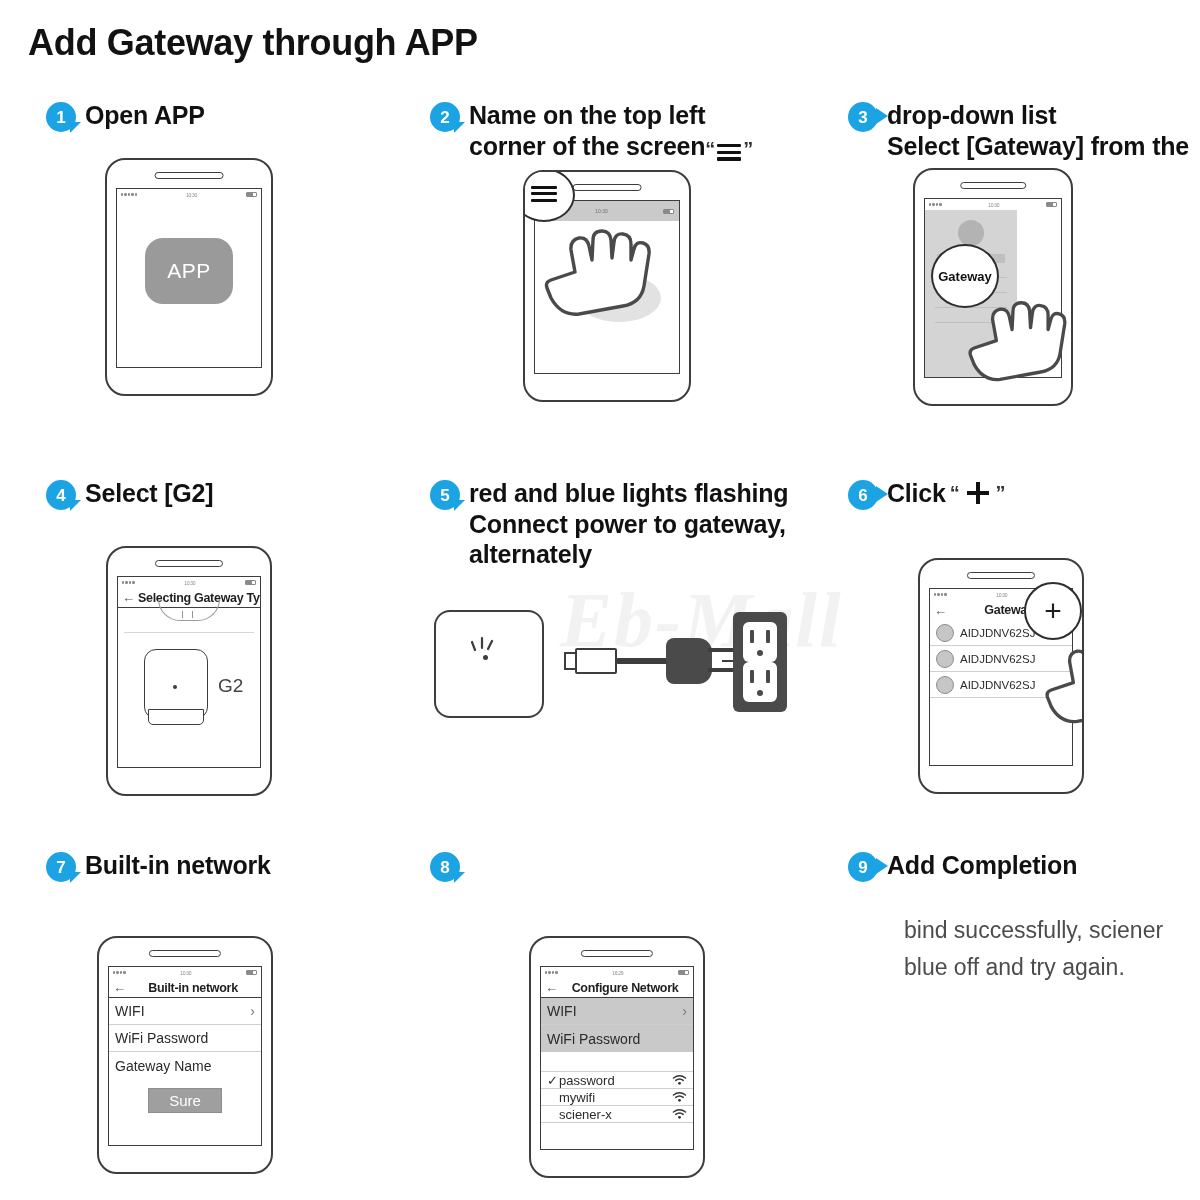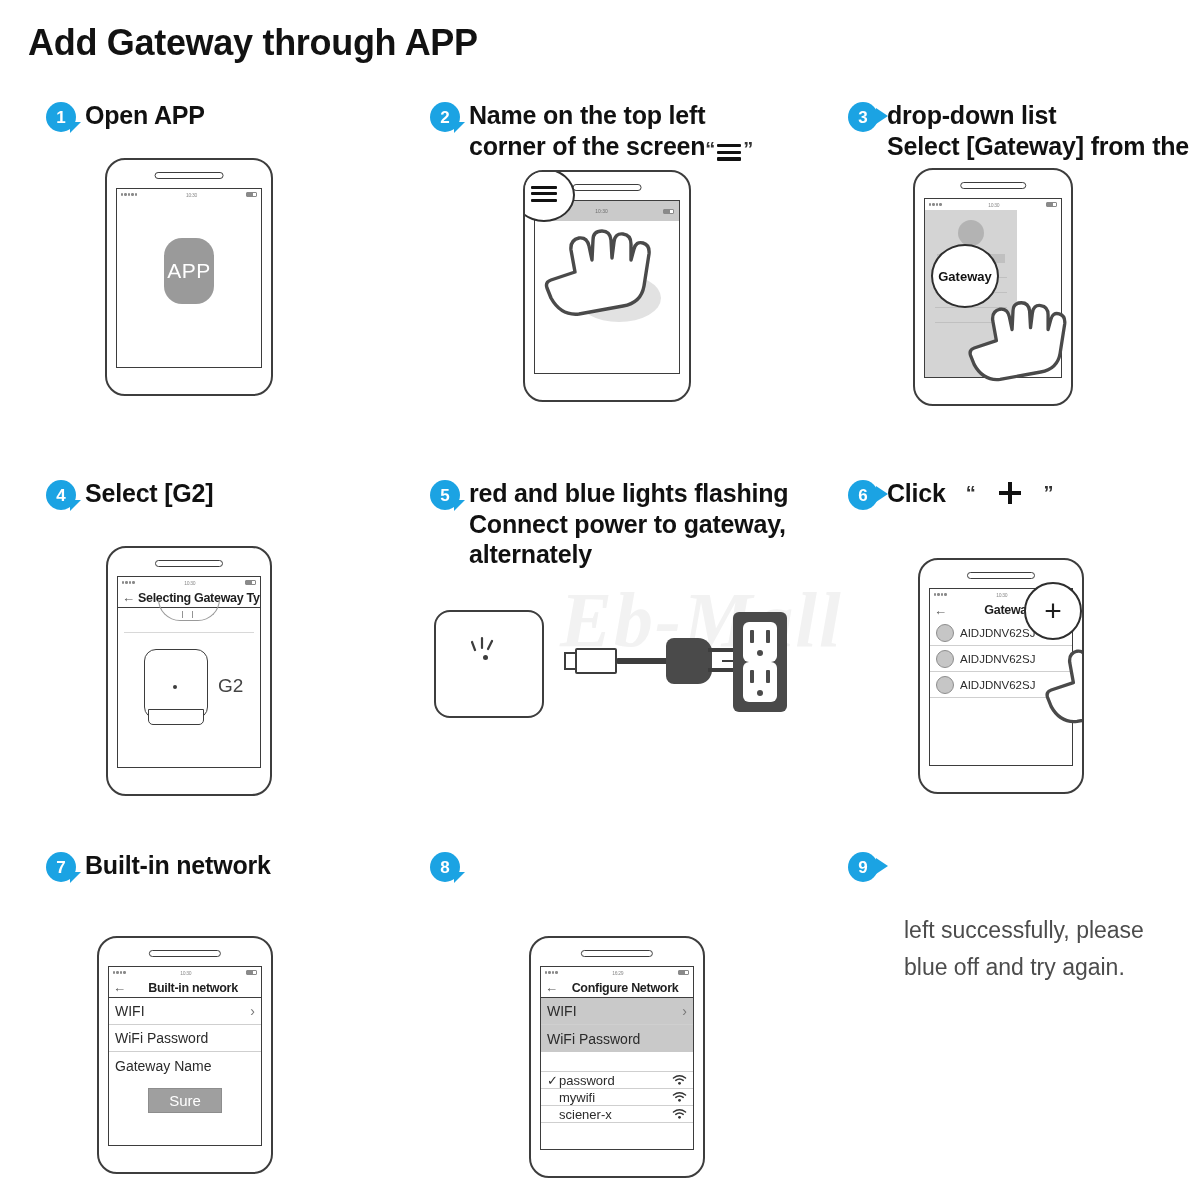--- a/index.html
+++ b/index.html
@@ -200,21 +200,21 @@
     font-size: 14px;
     color: #2b2b2b;
   }
   .chev { margin-left: auto; color: #777; font-size: 14px; }
 
   
   .app-icon {
     position: absolute;
     left: 50%; top: 46%;
     transform: translate(-50%, -50%);
-    width: 50px; height: 66px;
+    width: 88px; height: 66px;
     border-radius: 18px;
     background: #9a9a9a;
     display: flex; align-items: center; justify-content: center;
     color: #fff;
     font-size: 21px;
     font-weight: 400;
     letter-spacing: 0.5px;
   }
 
   
@@ -519,21 +519,21 @@
         <i class="s3"></i>
     </div>
   </div>
 
   <div class="step" style="left:848px; top:478px; width:340px;">
     <div class="step-head">
       <div class="badge tail-right">
         <div class="circle">6</div>
         <div class="tail"></div>
       </div>
-      <div class="step-title" style="display:flex;align-items:center;gap:20px;text-align:right;">
+      <div class="step-title" style="display:flex;align-items:center;gap:4px;text-align:right;">
         <span>Click</span>
         <span style="font-size:20px;color:#333;">“</span>
         <span class="plus-glyph">
             <i></i>
             <i></i>
           </span>
         <span style="font-size:20px;color:#333;">”</span>
       </div>
     </div>
   </div>
@@ -685,20 +685,21 @@
       </div>
     </div>
   </div>
 
   <div class="step" style="left:848px; top:850px; width:340px;">
     <div class="step-head">
       <div class="badge tail-right">
         <div class="circle">9</div>
         <div class="tail"></div>
       </div>
+      <div class="step-title">Add Completion</div>
     </div>
     <div class="note-text" style="margin-top:30px; margin-left:56px;">
-      <div>left successfully, please</div>
+      <div>bind successfully, sciener</div>
       <div>blue off and try again.</div>
     </div>
   </div>
 
 </div>
 
 </body></html>

